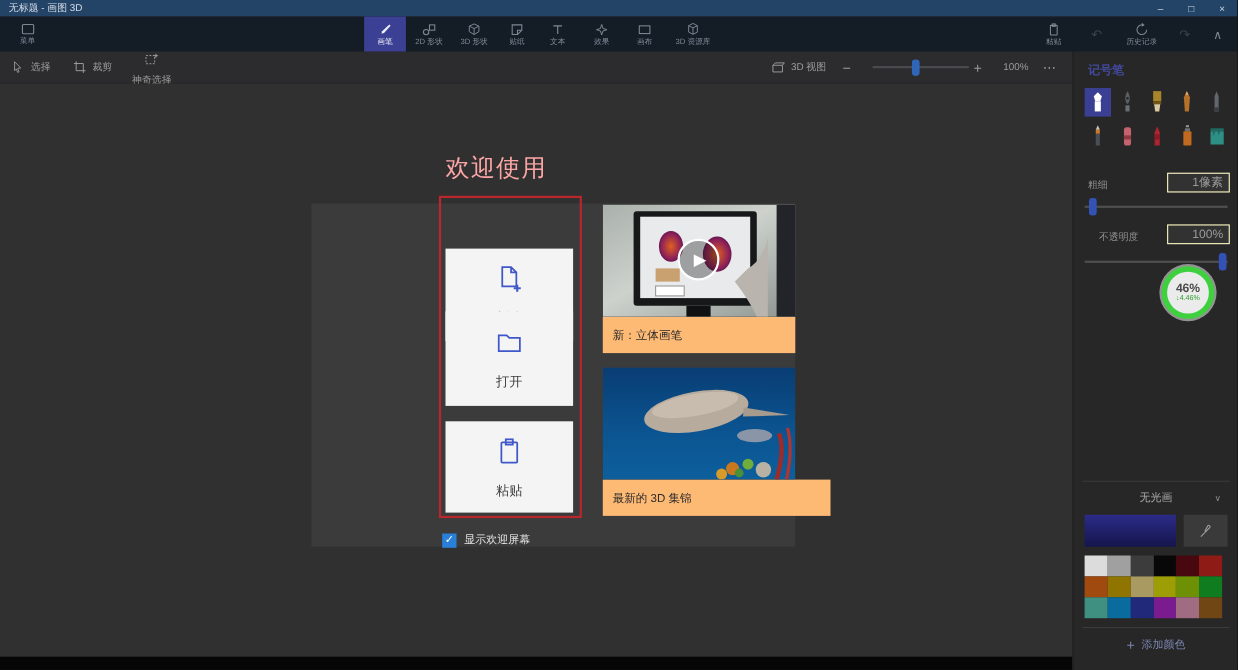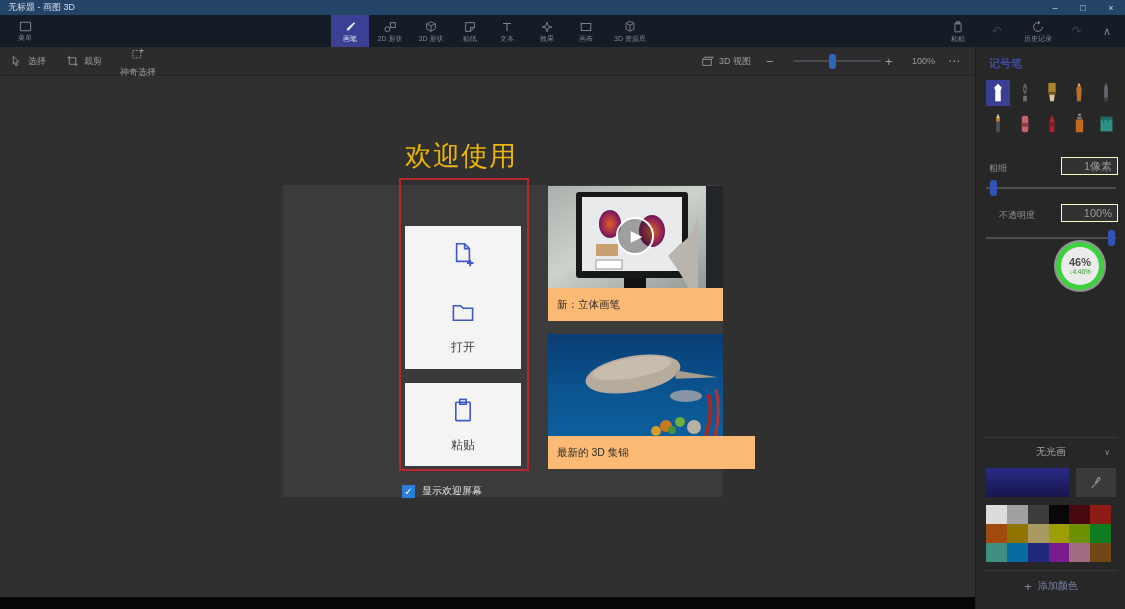--- a/index.html
+++ b/index.html
@@ -22,21 +22,21 @@
   .tb-item.faded{opacity:.35;}
   
   .toolbar2{left:0;top:47px;width:975px;height:28px;background:#2c2c2e;border-bottom:1px solid #242426;}
   .t2{position:absolute;top:0;height:28px;display:flex;align-items:center;color:#9b9b9b;font-size:9px;gap:5px;}
   .t2 svg{display:block;}
   .sliderTrack{height:2px;background:#4a4a4e;border-radius:1px;}
   .sliderThumb{width:7px;height:15px;border-radius:3px;background:#2f66b8;}
   
   .canvas{left:0;top:76px;width:975px;height:533px;background:#303030;}
   .bottomstrip{left:0;top:597px;width:975px;height:12px;background:#060606;}
-  .welcome-title{color:#eab308;font-size:27px;letter-spacing:1px;}
+  .welcome-title{color:#fca5a5;font-size:22px;letter-spacing:1px;}
   .panel{background:#3b3b3b;}
   .redbox{border:2px solid #b9262b;}
   .actbtn{background:#f4f4f4;display:flex;flex-direction:column;align-items:center;
           justify-content:center;gap:6px;cursor:pointer;}
   .actbtn .albl{color:#3d3d3d;font-size:12px;}
   .card-cap{background:#fdba74;color:#2b2b2b;font-size:10.5px;display:flex;align-items:center;padding-left:9px;}
   .playbtn{width:38px;height:38px;border-radius:50%;border:2.5px solid #fff;background:rgba(20,20,20,.35);
            display:flex;align-items:center;justify-content:center;color:#fff;font-size:15px;padding-left:3px;box-sizing:border-box;}
   .cbx{width:13px;height:13px;background:#2a80d8;color:#fff;font-size:10px;line-height:13px;text-align:center;}
   .cbx-lbl{color:#e3e3e3;font-size:10px;}

